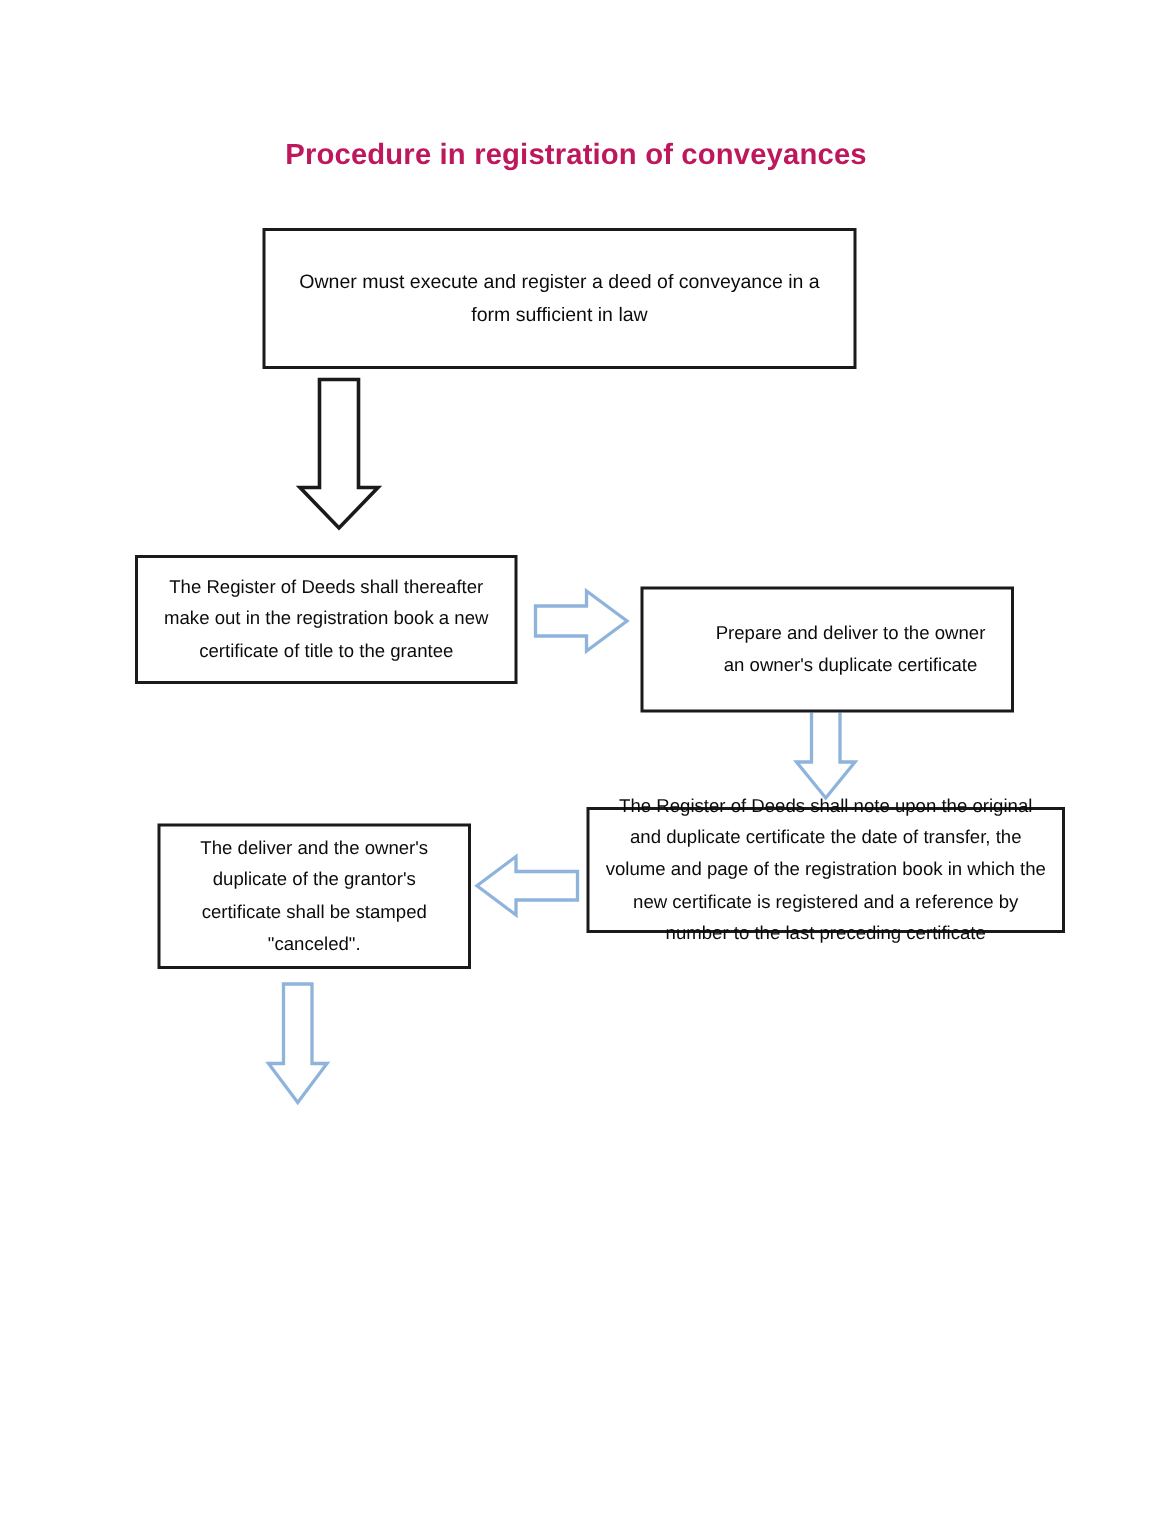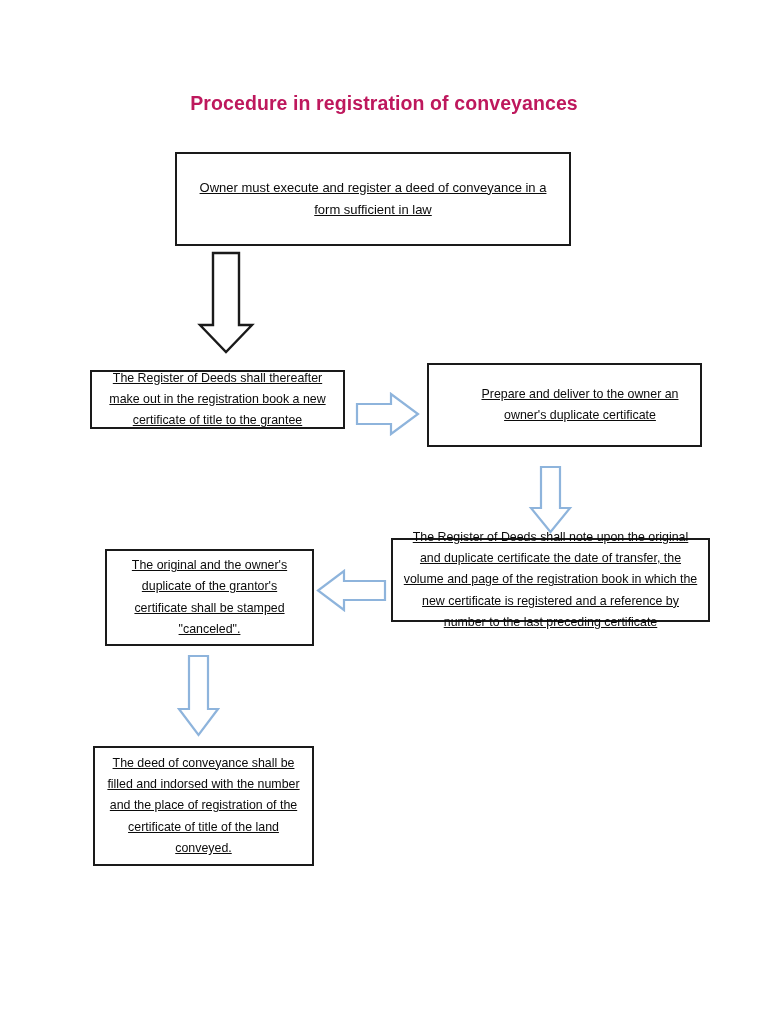--- a/index.html
+++ b/index.html
@@ -46,27 +46,26 @@
     justify-content: center;
     text-align: center;
     font-size: 12.4px;
     line-height: 1.72;
     color: #0b0b0b;
     padding: 4px 10px;
   }
   .node .node-text {
     display: block;
     width: 100%;
-    text-decoration: underline;
   }
 
   
   #node-1 { left: 175px; top: 152px;  width: 396px; height: 94px;  font-size: 13px; }
-  #node-2 { left: 90px;  top: 370px;  width: 255px; height: 59px;  }
-  #node-3 { left: 427px; top: 363px;  width: 275px; height: 84px; padding-left: 41px;  }
+  #node-2 { left: 90px;  top: 370px;  width: 255px; height: 86px;  }
+  #node-3 { left: 427px; top: 391px;  width: 249px; height: 84px; padding-left: 41px;  }
   #node-4 { left: 391px; top: 538px;  width: 319px; height: 84px; }
   #node-5 { left: 105px; top: 549px;  width: 209px; height: 97px;  }
   #node-6 { left: 93px;  top: 746px;  width: 221px; height: 120px; }
 
   .arrow-layer {
     position: absolute;
     left: 0; top: 0;
     width: 768px; height: 1024px;
     pointer-events: none;
   }
@@ -104,20 +103,17 @@
 
   <div class="node" id="node-3">
     <span class="node-text">Prepare and deliver to the owner an owner's duplicate certificate</span>
   </div>
 
   <div class="node" id="node-4">
     <span class="node-text">The Register of Deeds shall note upon the original and duplicate certificate the date of transfer, the volume and page of the registration book in which the new certificate is registered and a reference by number to the last preceding certificate</span>
   </div>
 
   <div class="node" id="node-5">
-    <span class="node-text">The original and the owner's duplicate of the grantor's certificate shall be stamped "canceled".</span>
+    <span class="node-text">The deliver and the owner's duplicate of the grantor's certificate shall be stamped "canceled".</span>
   </div>
 
-  <div class="node" id="node-6">
-    <span class="node-text">The deed of conveyance shall be filled and indorsed with the number and the place of registration of the certificate of title of the land conveyed.</span>
-  </div>
 
 </div>
 
 </body></html>

